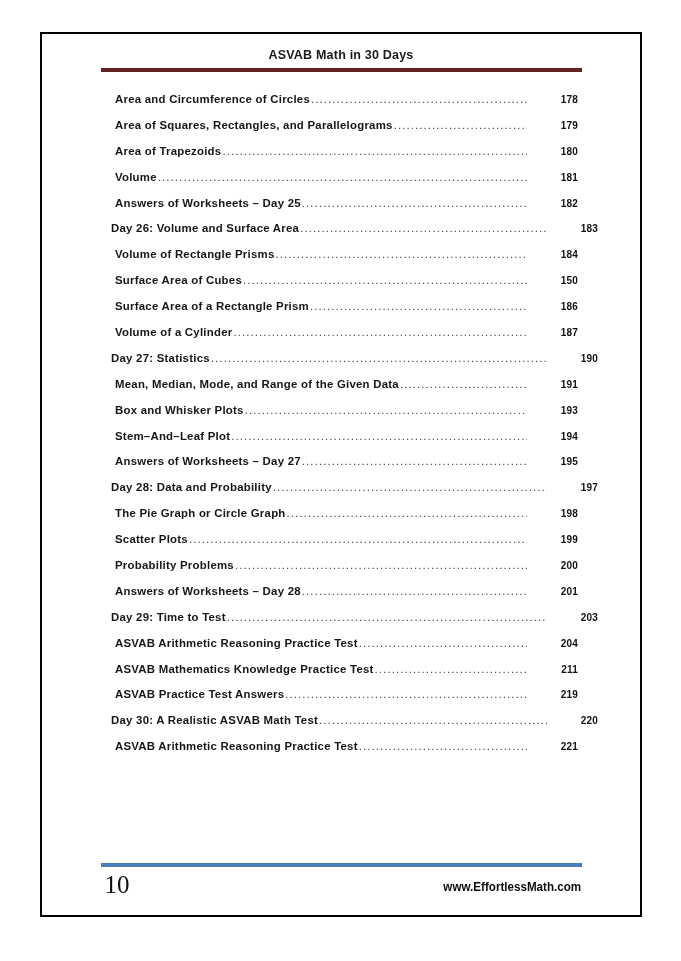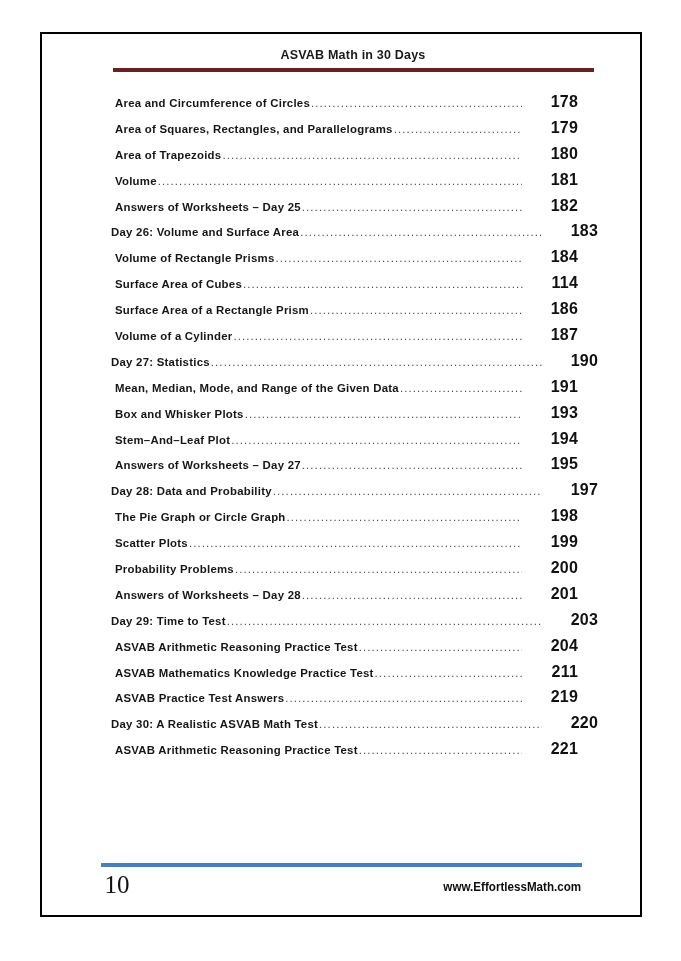--- a/index.html
+++ b/index.html
@@ -27,21 +27,20 @@
     background: #ffffff;
   }
 
   
   .doc-header {
     position: absolute;
     left: 0;
     top: 0;
     width: 100%;
     padding-top: 14px;
-    padding-left: 12px;
   }
   .doc-header-title {
     text-align: center;
     font-family: "Liberation Sans", sans-serif;
     font-weight: bold;
     font-size: 12.5px;
     letter-spacing: 0.2px;
     color: #1a1a1a;
   }
   .header-rule {
@@ -92,21 +91,21 @@
     font-family: "Liberation Sans", sans-serif;
     font-size: 11.4px;
     letter-spacing: 1.1px;
     color: #444444;
     white-space: nowrap;
   }
   .toc-page {
     flex: 0 0 auto;
     font-family: "Liberation Sans", sans-serif;
     font-weight: bold;
-    font-size: 16px;
+    font-size: 10px;
     color: #111111;
     text-align: right;
     min-width: 22px;
     letter-spacing: 0.2px;
     margin-left: 28px;
   }
 
   
   .doc-footer {
     position: absolute;
@@ -188,21 +187,21 @@
         <span class="toc-page">183</span>
       </div>
       <div class="toc-row level-1">
         <span class="toc-title">Volume of Rectangle Prisms</span>
         <span class="toc-leader"></span>
         <span class="toc-page">184</span>
       </div>
       <div class="toc-row level-1">
         <span class="toc-title">Surface Area of Cubes</span>
         <span class="toc-leader"></span>
-        <span class="toc-page">114</span>
+        <span class="toc-page">150</span>
       </div>
       <div class="toc-row level-1">
         <span class="toc-title">Surface Area of a Rectangle Prism</span>
         <span class="toc-leader"></span>
         <span class="toc-page">186</span>
       </div>
       <div class="toc-row level-1">
         <span class="toc-title">Volume of a Cylinder</span>
         <span class="toc-leader"></span>
         <span class="toc-page">187</span>

